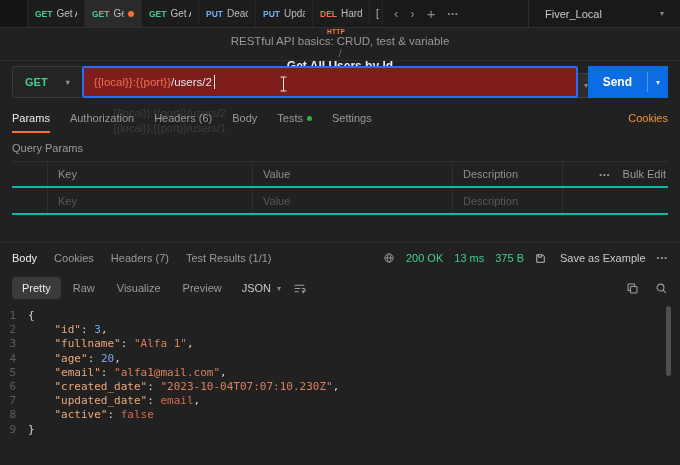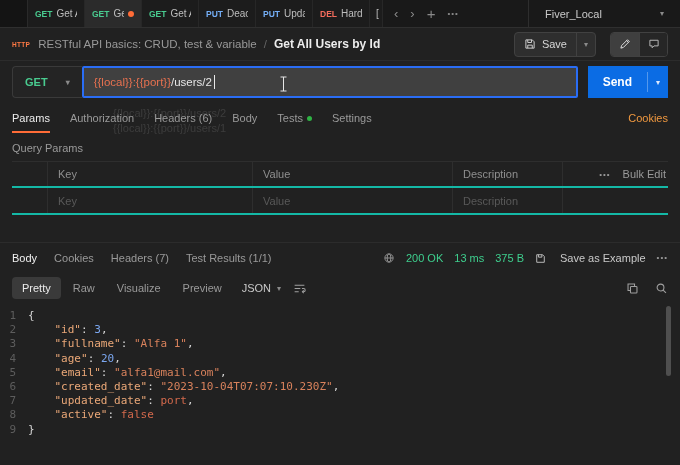--- a/index.html
+++ b/index.html
@@ -25,41 +25,41 @@
                   border-right:1px solid #272727; background:#1c1c1c; font-size:10px; color:#bdbdbd; }
   .tabnav { display:flex; align-items:center; gap:12px; padding:0 11px; color:#8a8a8a; flex:none; }
   .chev { font-size:13px; line-height:1; }
   .plus { font-size:15px; line-height:1; }
   .tab-more { font-size:8px; letter-spacing:1px; }
   .env-wrap { margin-left:auto; display:flex; align-items:center; justify-content:space-between;
               width:152px; padding:0 16px; border-left:1px solid #2e2e2e; font-size:11px; color:#c9c9c9; }
   .caret { color:#8a8a8a; font-size:8px; }
 
   
-  .crumbrow { height:33px; display:flex; align-items:center; padding:0 12px; border-bottom:1px solid #2c2c2c; }
+  .crumbrow { height:33px; display:flex; align-items:center; padding:0 12px; border-bottom:1px solid #2c2c2c;flex-direction:column; }
   .http-badge { font-size:6.5px; font-weight:700; color:#ff7a45; margin-right:8px; letter-spacing:.3px; }
   .crumb-collection { color:#999999; font-size:11.5px; }
   .crumb-sep { margin:0 7px; color:#666666; font-size:11.5px; }
   .crumb-name { color:#ededed; font-size:12px; font-weight:700; }
   .crumb-actions { margin-left:auto; display:flex; align-items:center; gap:14px; }
   .save-btn { display:flex; align-items:center; height:25px; background:#2e2e2e; border:1px solid #414141; border-radius:4px; }
   .save-main { display:flex; align-items:center; gap:6px; padding:0 9px; font-size:11px; color:#d6d6d6; height:100%; }
   .save-divider { width:1px; height:100%; background:#414141; }
   .save-caret { padding:0 7px; }
   .seg { display:flex; height:25px; border:1px solid #414141; border-radius:4px; overflow:hidden; }
   .seg-btn { width:28px; display:flex; align-items:center; justify-content:center; background:#262626; }
   .seg-btn + .seg-btn { border-left:1px solid #414141; }
   .seg-btn.hl { background:#3f3f3f; }
 
   
   .reqrow { display:flex; align-items:center; padding:5px 12px 5px 12px; height:42px; }
   .method-box { display:flex; align-items:center; height:32px; padding:0 12px; gap:18px;
                 background:#242424; border:1px solid #3a3a3a; border-right:none; border-radius:4px 0 0 4px;
                 font-size:11px; font-weight:700; color:#49cc90; flex:none; }
-  .url-box { flex:1; height:32px; border:2px solid #2a6df5; border-radius:2px; background:#404040;
+  .url-box { flex:1; height:32px; border:2px solid #2a6df5; border-radius:2px; background:#7f1d1d;
              display:flex; align-items:center; padding:0 10px; font-size:11.5px; position:relative; overflow:hidden; }
   .url-var { color:#e8714f; }
   .url-plain { color:#e6e6e6; }
   .text-caret { width:1px; height:14px; background:#e8e8e8; margin-left:2px; }
   .ibeam { position:absolute; left:195px; top:8px; }
   .send-btn { margin-left:10px; display:flex; align-items:center; height:32px; background:#0b6ce4;
               border-radius:0; overflow:hidden; color:#ffffff; flex:none; }
   .send-main { padding:0 15px; font-size:12px; font-weight:700; }
   .send-divider { width:1px; height:60%; background:rgba(255,255,255,.3); }
   .send-caret { padding:0 8px; color:#dce9ff; }
@@ -344,21 +344,21 @@
         <div class="code-line">
           <span class="ln">5</span>
           <span class="ct"><span class="sg-punct">    </span><span class="sg-key">"email"</span><span class="sg-punct">: </span><span class="sg-str">"alfa1@mail.com"</span><span class="sg-punct">,</span></span>
         </div>
         <div class="code-line">
           <span class="ln">6</span>
           <span class="ct"><span class="sg-punct">    </span><span class="sg-key">"created_date"</span><span class="sg-punct">: </span><span class="sg-str">"2023-10-04T07:07:10.230Z"</span><span class="sg-punct">,</span></span>
         </div>
         <div class="code-line">
           <span class="ln">7</span>
-          <span class="ct"><span class="sg-punct">    </span><span class="sg-key">"updated_date"</span><span class="sg-punct">: </span><span class="sg-lit">port</span><span class="sg-punct">,</span></span>
+          <span class="ct"><span class="sg-punct">    </span><span class="sg-key">"updated_date"</span><span class="sg-punct">: </span><span class="sg-lit">email</span><span class="sg-punct">,</span></span>
         </div>
         <div class="code-line">
           <span class="ln">8</span>
           <span class="ct"><span class="sg-punct">    </span><span class="sg-key">"active"</span><span class="sg-punct">: </span><span class="sg-lit">false</span></span>
         </div>
         <div class="code-line">
           <span class="ln">9</span>
           <span class="ct"><span class="sg-punct">}</span></span>
         </div>
       </div>

